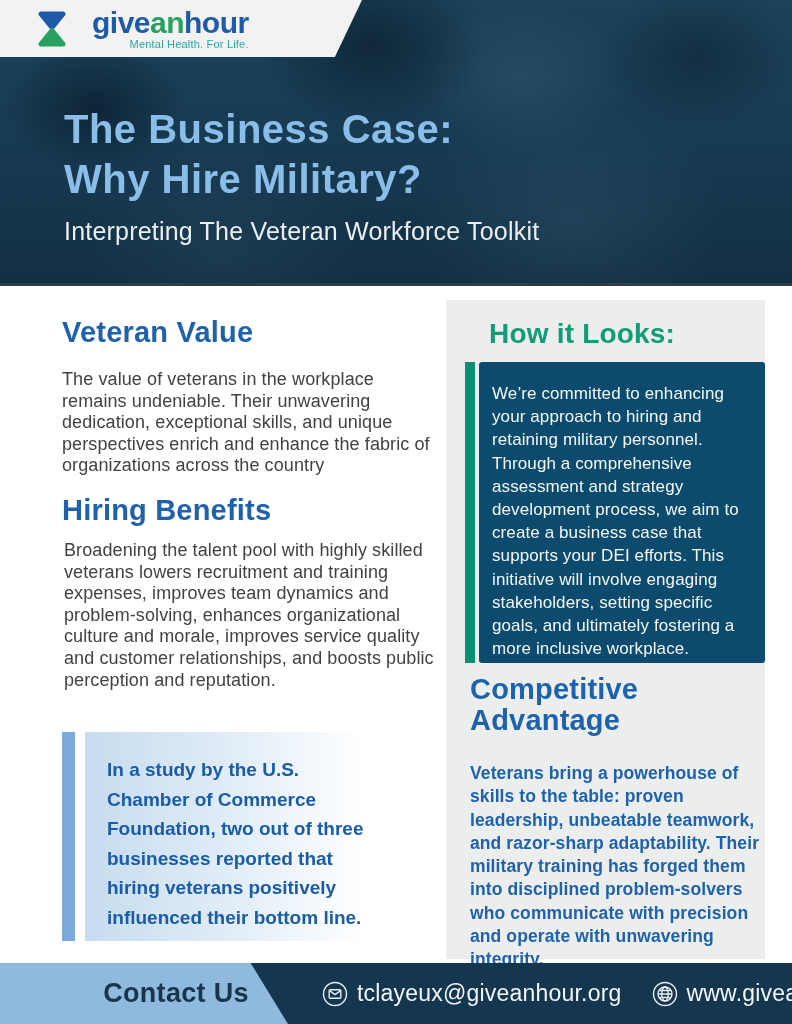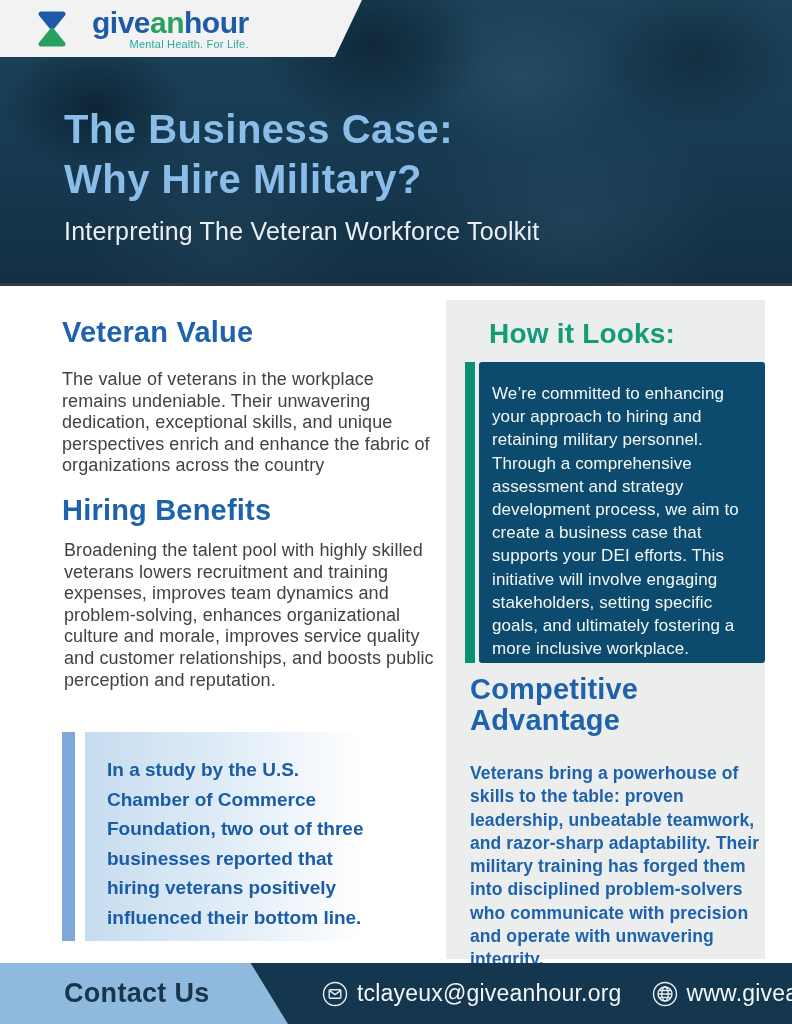--- a/index.html
+++ b/index.html
@@ -63,21 +63,21 @@
     color:#F4F8F6; letter-spacing:.1px; }
 
   #hil-heading { left:489px; top:318px; }
   #ca-heading { left:470px; top:674px; width:230px; line-height:31px; }
   #ca-body { left:470px; top:745px; width:300px; font-size:17.5px; font-weight:bold;
     line-height:23.3px; color:#1E62AD; letter-spacing:.1px;margin-top:17px; }
 
   
   .footer { position:absolute; left:0; top:963px; width:792px; height:61px; background:#14374F; }
   .contact-wedge { position:absolute; left:0; top:0; width:288px; height:61px; background:#8FB9DD;
-    clip-path:polygon(0 0, 87% 0, 100% 100%, 0 100%); display:flex; align-items:center; }
+    clip-path:polygon(0 0, 87% 0, 100% 100%, 0 100%); display:flex; align-items:center;justify-content:center; }
   .contact-wedge span { margin-left:64px; font-size:27px; font-weight:bold; color:#17364E; letter-spacing:.3px; }
   .footer-links { position:absolute; left:322px; top:0; height:61px; display:flex; align-items:center; gap:30px; }
   .flink { display:flex; align-items:center; gap:9px; color:#F2F6F9; font-size:23px; letter-spacing:.2px; }
   .flink svg { display:block; }
 </style>
 </head>
 <body>
 
 <div class="page">
 

